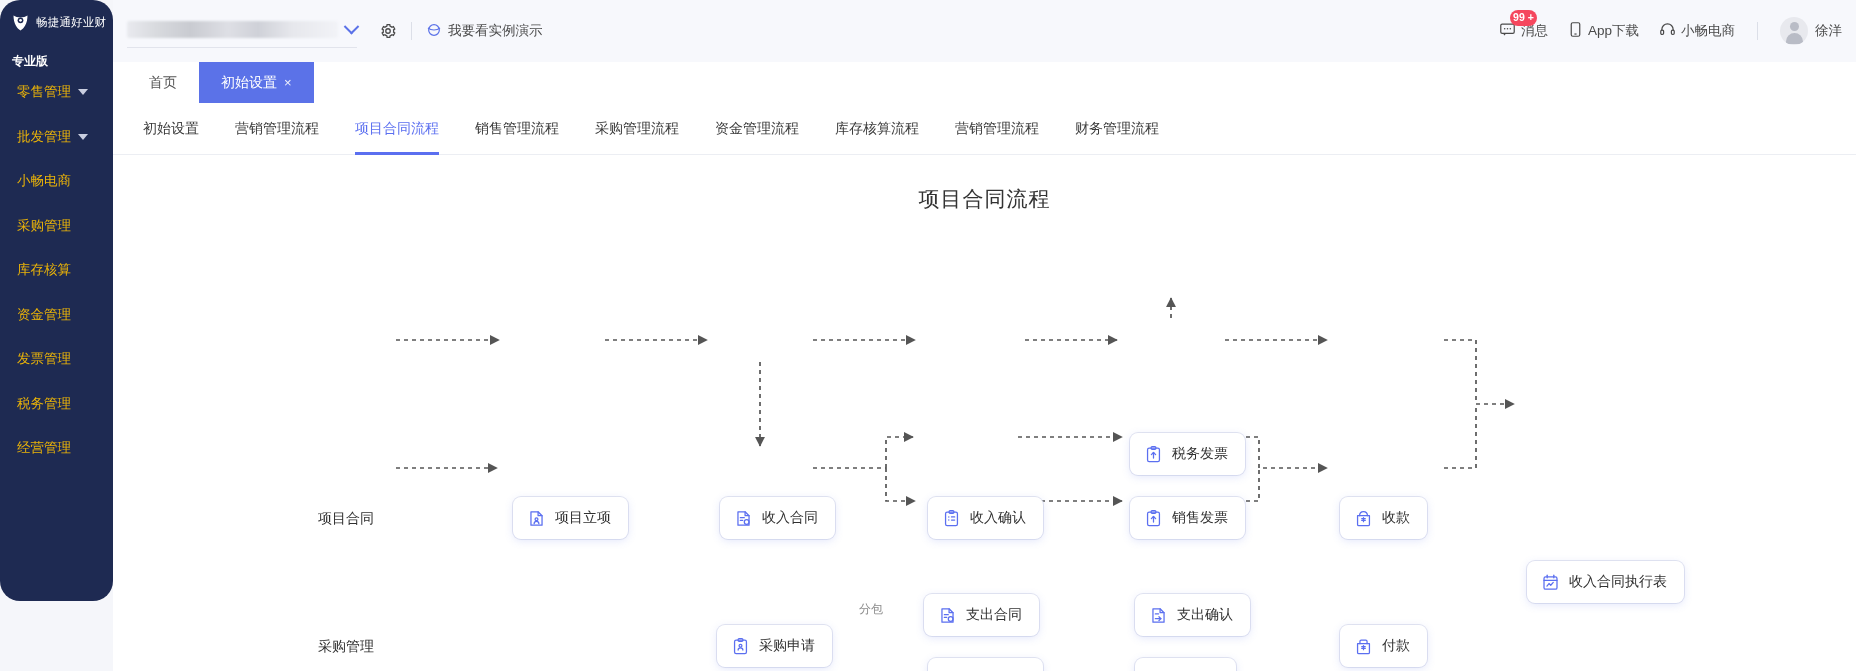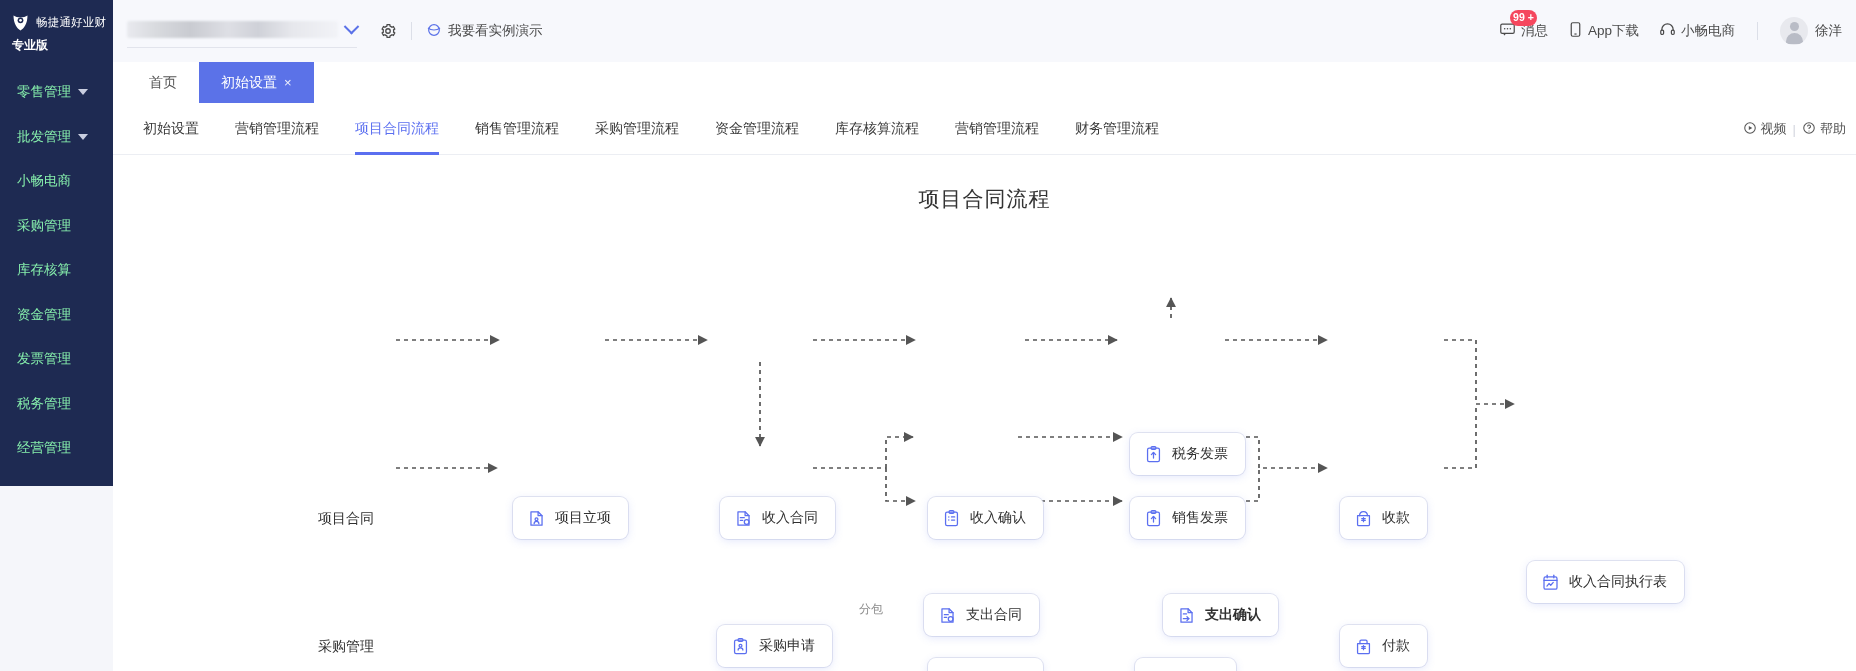--- a/index.html
+++ b/index.html
@@ -7,38 +7,38 @@
   body {
     font-family: "Liberation Sans", "DejaVu Sans", sans-serif;
     background:#f5f6fa;
     font-size:13px;
     color:#333;
   }
   #app { position:relative; width:1856px; height:671px; display:flex; }
 
   
   .sidebar {
-    width:113px; height:486px; background:#1e2a52; flex:0 0 113px;
-    position:relative; overflow:hidden;
+    width:113px; height:601px; background:#1e2a52; flex:0 0 113px;
+    position:relative; overflow:hidden;border-radius:20px;
   }
   .brand { height:62px; padding:12px 0 0 10px; position:relative; }
   .brand-row { display:flex; align-items:center; gap:5px; }
   .logo-mark {
     width:21px; height:21px; flex:0 0 21px; position:relative;
   }
   .logo-mark svg { display:block; }
   .brand-name {
     color:#fff; font-size:11.5px; white-space:nowrap; letter-spacing:.2px;
     position:relative; overflow:hidden; max-width:72px;
   }
-  .brand-sub { color:#fff; font-size:12px; margin-top:4px; padding-left:2px; font-weight:bold;}
+  .brand-sub { color:#fff; font-size:12px; margin-top:20px; padding-left:2px; font-weight:bold;}
   .nav { margin-top:8px; }
   .nav-item {
     height:44.5px; display:flex; align-items:center; padding-left:17px;
-    color:#86efac; font-size:13.5px; cursor:pointer; white-space:nowrap;
+    color:#eab308; font-size:13.5px; cursor:pointer; white-space:nowrap;
   }
   .nav-caret {
     margin-left:7px; width:0; height:0; border-left:5px solid transparent;
     border-right:5px solid transparent; border-top:6px solid #c9cee0;
   }
 
   
   .main { flex:1; display:flex; flex-direction:column; min-width:0; background:#f5f6fa; }
 
   
@@ -266,42 +266,20 @@
           <div class="subnav-item">初始设置</div>
           <div class="subnav-item">营销管理流程</div>
           <div class="subnav-item active">项目合同流程</div>
           <div class="subnav-item">销售管理流程</div>
           <div class="subnav-item">采购管理流程</div>
           <div class="subnav-item">资金管理流程</div>
           <div class="subnav-item">库存核算流程</div>
           <div class="subnav-item">营销管理流程</div>
           <div class="subnav-item">财务管理流程</div>
         </div>
-      <div class="subnav-right" style="right:10px;">
-        <span class="srn">
-          <span>
-            <svg width="14" height="14" viewBox="0 0 24 24" fill="none" stroke="#555" stroke-width="1.8">
-              <circle cx="12" cy="12" r="9"></circle>
-              <path d="M10 8.5l6 3.5-6 3.5z" fill="#555" stroke="none"></path>
-            </svg>
-          </span>
-          <span>视频</span>
-        </span>
-        <span style="color:#d2d5de;">|</span>
-        <span class="srn">
-          <span>
-            <svg width="14" height="14" viewBox="0 0 24 24" fill="none" stroke="#555" stroke-width="1.8">
-              <circle cx="12" cy="12" r="9"></circle>
-              <path d="M9.6 9.4a2.5 2.5 0 1 1 3.4 2.3c-.7.3-1 .8-1 1.6v.4"></path>
-              <circle cx="12" cy="17" r=".9" fill="#555" stroke="none"></circle>
-            </svg>
-          </span>
-          <span>帮助</span>
-        </span>
-      </div>
     </div>
 
     <div class="canvas">
       <div class="flow-title">项目合同流程</div>
 
       <div class="flow">
         <svg class="edges" viewBox="0 0 1743 425" preserveAspectRatio="none">
           <defs>
             <marker id="ah" markerWidth="7" markerHeight="7" refX="5.5" refY="3" orient="auto">
               <path d="M0,0 L6,3 L0,6 z" fill="#555"></path>
@@ -428,21 +406,21 @@
             <div class="node" style="left: 811px; top: 439px;">
               <span class="ic"><svg width="19" height="19" viewBox="0 0 24 24" fill="none" stroke="#5b6ff0" stroke-width="1.6" stroke-linecap="round" stroke-linejoin="round">
                   <path d="M5 3.5h9l5 5v12H5z"></path>
                   <path d="M14 3.5v5h5"></path>
                   <line x1="8" y1="11" x2="13" y2="11"></line>
                   <line x1="8" y1="14.5" x2="11" y2="14.5"></line>
                   <circle cx="16" cy="16.5" r="3"></circle>
                 </svg></span>
               <span>支出合同</span>
             </div>
-            <div class="node" style="left: 1050px; top: 439px; font-weight: bold;">
+            <div class="node" style="left: 1022px; top: 439px;">
               <span class="ic"><svg width="19" height="19" viewBox="0 0 24 24" fill="none" stroke="#5b6ff0" stroke-width="1.6" stroke-linecap="round" stroke-linejoin="round">
                   <path d="M5 3.5h9l5 5v12H5z"></path>
                   <path d="M14 3.5v5h5"></path>
                   <line x1="8" y1="10" x2="12" y2="10"></line>
                   <line x1="8" y1="16" x2="15" y2="16"></line>
                   <path d="M12.6 13.6L15 16l-2.4 2.4"></path>
                 </svg></span>
               <span>支出确认</span>
             </div>
             <div class="node" style="left: 815px; top: 503px;">

